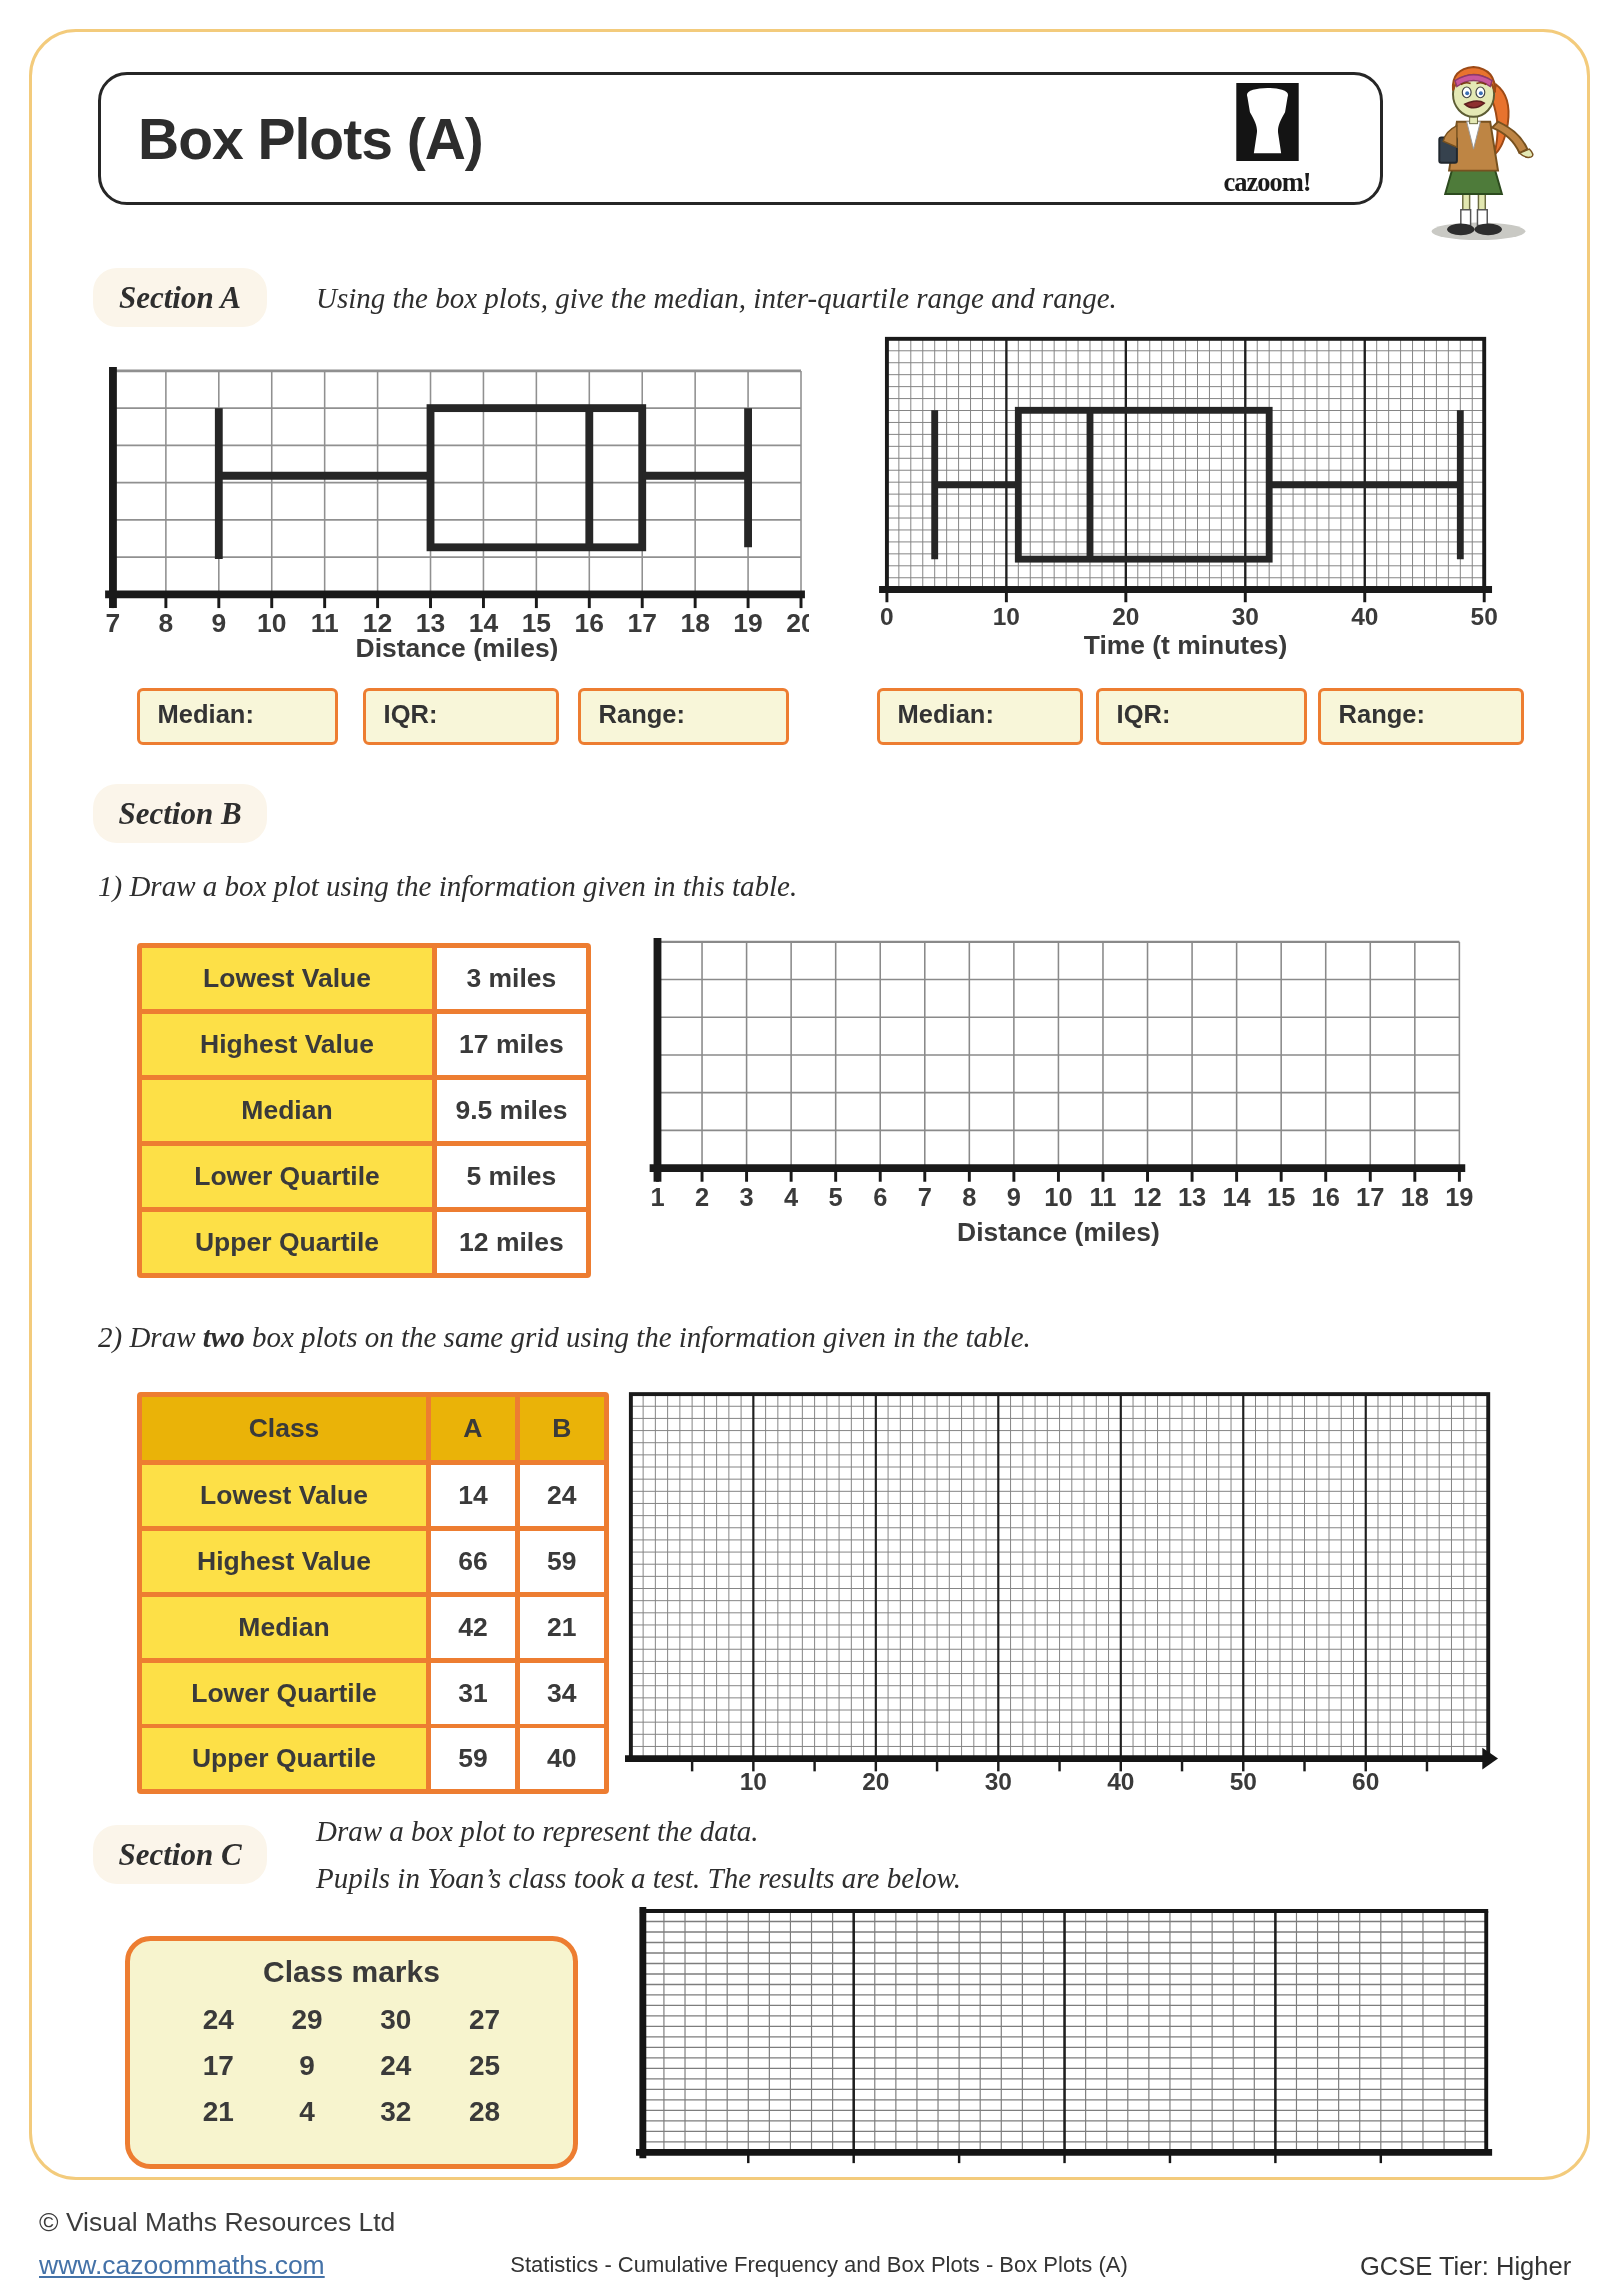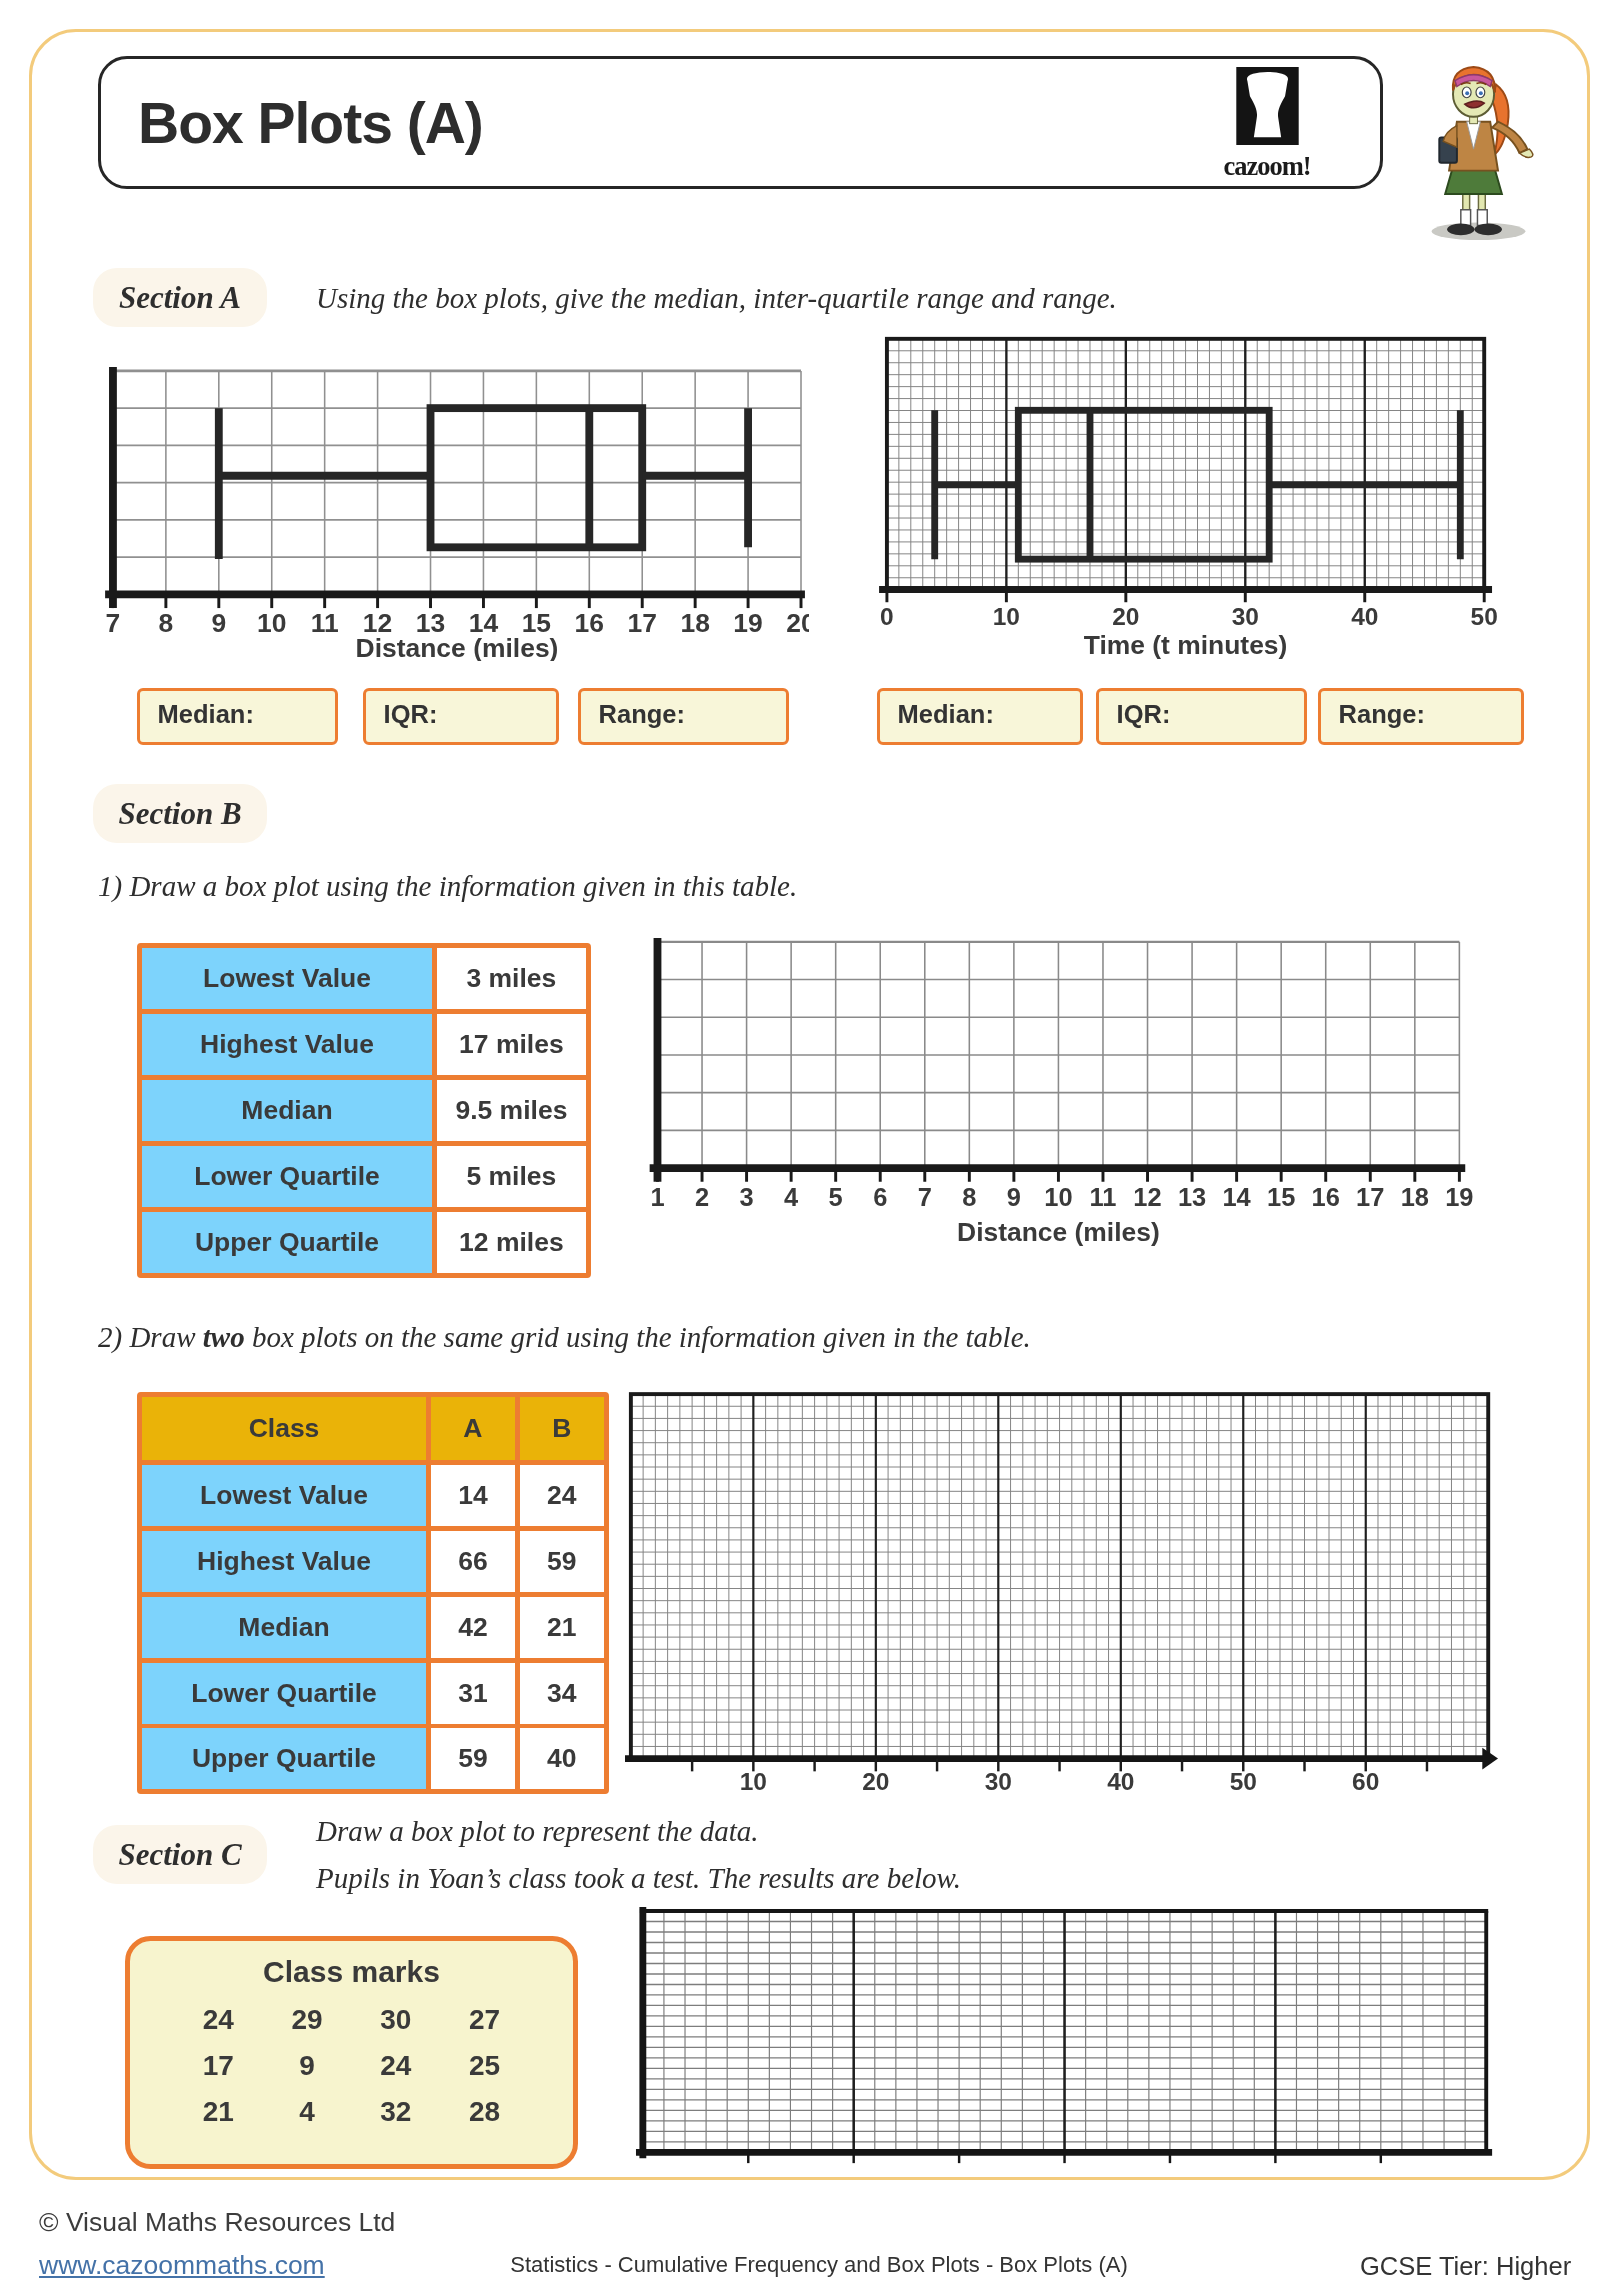--- a/index.html
+++ b/index.html
@@ -1,21 +1,21 @@
 <!DOCTYPE html>
 <html><head>
 <meta charset="utf-8">
 <style>
   html,body{margin:0;padding:0;background:#ffffff;}
   .page{position:relative;width:1621px;height:2293px;background:#ffffff;
         font-family:"Liberation Sans",sans-serif;overflow:hidden;}
   .outer-border{position:absolute;left:29px;top:29px;width:1555px;height:2145px;
         border:3.9px solid #F3CB7C;border-radius:47px;}
   
-  .title-box{position:absolute;left:98px;top:56px;width:1279px;height:127px;
+  .title-box{position:absolute;left:98px;top:72px;width:1279px;height:127px;
         border:3.9px solid #262626;border-radius:29px;background:#fff;}
   .title-box h1{margin:0;position:absolute;left:37px;top:50%;transform:translateY(-50%);
         font-size:57px;font-weight:bold;color:#2d2d2d;letter-spacing:-1px;}
   .logo{position:absolute;right:54px;top:7.8px;width:118px;text-align:center;}
   .logo-text{font-family:"Liberation Serif",serif;font-weight:bold;font-size:26.5px;
         color:#1b1b1b;letter-spacing:-1px;display:block;margin-top:2px;}
   .girl{position:absolute;left:1402px;top:63px;}
   
   .badge{position:absolute;width:174px;height:59px;background:#FBF5EA;border-radius:24px;
         display:flex;align-items:center;justify-content:center;
@@ -35,21 +35,21 @@
   .answer-box{position:absolute;top:688px;height:57px;background:#F8F6D9;
         border:3.9px solid #ED7D31;border-radius:6px;box-sizing:border-box;
         font-weight:bold;font-size:25.5px;color:#333;line-height:47px;padding-left:17.6px;}
   
   .otable{position:absolute;display:grid;gap:4.9px;background:#ED7D31;
         border:5.9px solid #ED7D31;border-radius:3.9px;}
   #table1{left:137px;top:943px;grid-template-columns:290px 149px;}
   #table2{left:137px;top:1392px;grid-template-columns:284px 84px 84px;}
   .tcell{height:61px;display:flex;align-items:center;justify-content:center;
         font-weight:bold;font-size:26.5px;color:#3a3a3a;background:#fff;}
-  .tcell.label{background:#7dd3fc;}
+  .tcell.label{background:#fde047;}
   .tcell.head{background:#eab308;height:63px;text-align:right;}
   
   .marks-box{position:absolute;left:125px;top:1936px;width:453px;height:233px;
         background:#F7F4CE;border:5.9px solid #ED7D31;border-radius:25.5px;box-sizing:border-box;}
   .marks-title{text-align:center;font-weight:bold;font-size:30px;color:#3a3a3a;margin-top:13.7px;}
   .marks-grid{display:grid;grid-template-columns:repeat(4,1fr);row-gap:13.7px;
         padding:15.7px 44px 0 44px;font-weight:bold;font-size:28px;color:#3a3a3a;text-align:center;}
   
   .chart{position:absolute;}
   #plot-a1{left:103px;top:365px;}

